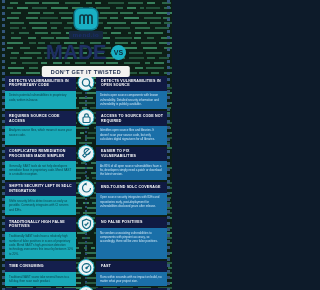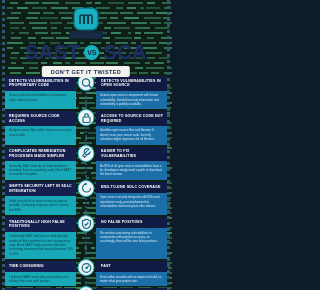--- a/index.html
+++ b/index.html
@@ -793,23 +793,22 @@
         <svg width="14" height="11" viewBox="0 0 14 11">
           <path d="M1 10 L1 3 Q1 1 3 1 Q5 1 5 3 L5 10" fill="none" stroke="#0d3b46" stroke-width="1.6"></path>
           <path d="M5 10 L5 3 Q5 1 7 1 Q9 1 9 3 L9 10" fill="none" stroke="#0d3b46" stroke-width="1.6"></path>
           <path d="M9 10 L9 3 Q9 1 11 1 Q13 1 13 3 L13 10" fill="none" stroke="#0d3b46" stroke-width="1.6"></path>
         </svg>
       </div>
       <div class="logo-text">mend.io</div>
     </div>
 
     <div class="title-row">
-      <span class="title-word">SAST</span>
+      <span class="title-word">MADE</span>
       <span class="vs-badge">VS</span>
-      <span class="title-word">SCA</span>
     </div>
 
     <div class="ribbon">DON'T GET IT TWISTED</div>
   </div>
 
   <div class="rows" id="rows">
       <div class="row">
         <div class="connector"></div>
         <div class="side left">
           <div class="cap">DETECTS VULNERABILITIES IN PROPRIETARY CODE</div>

